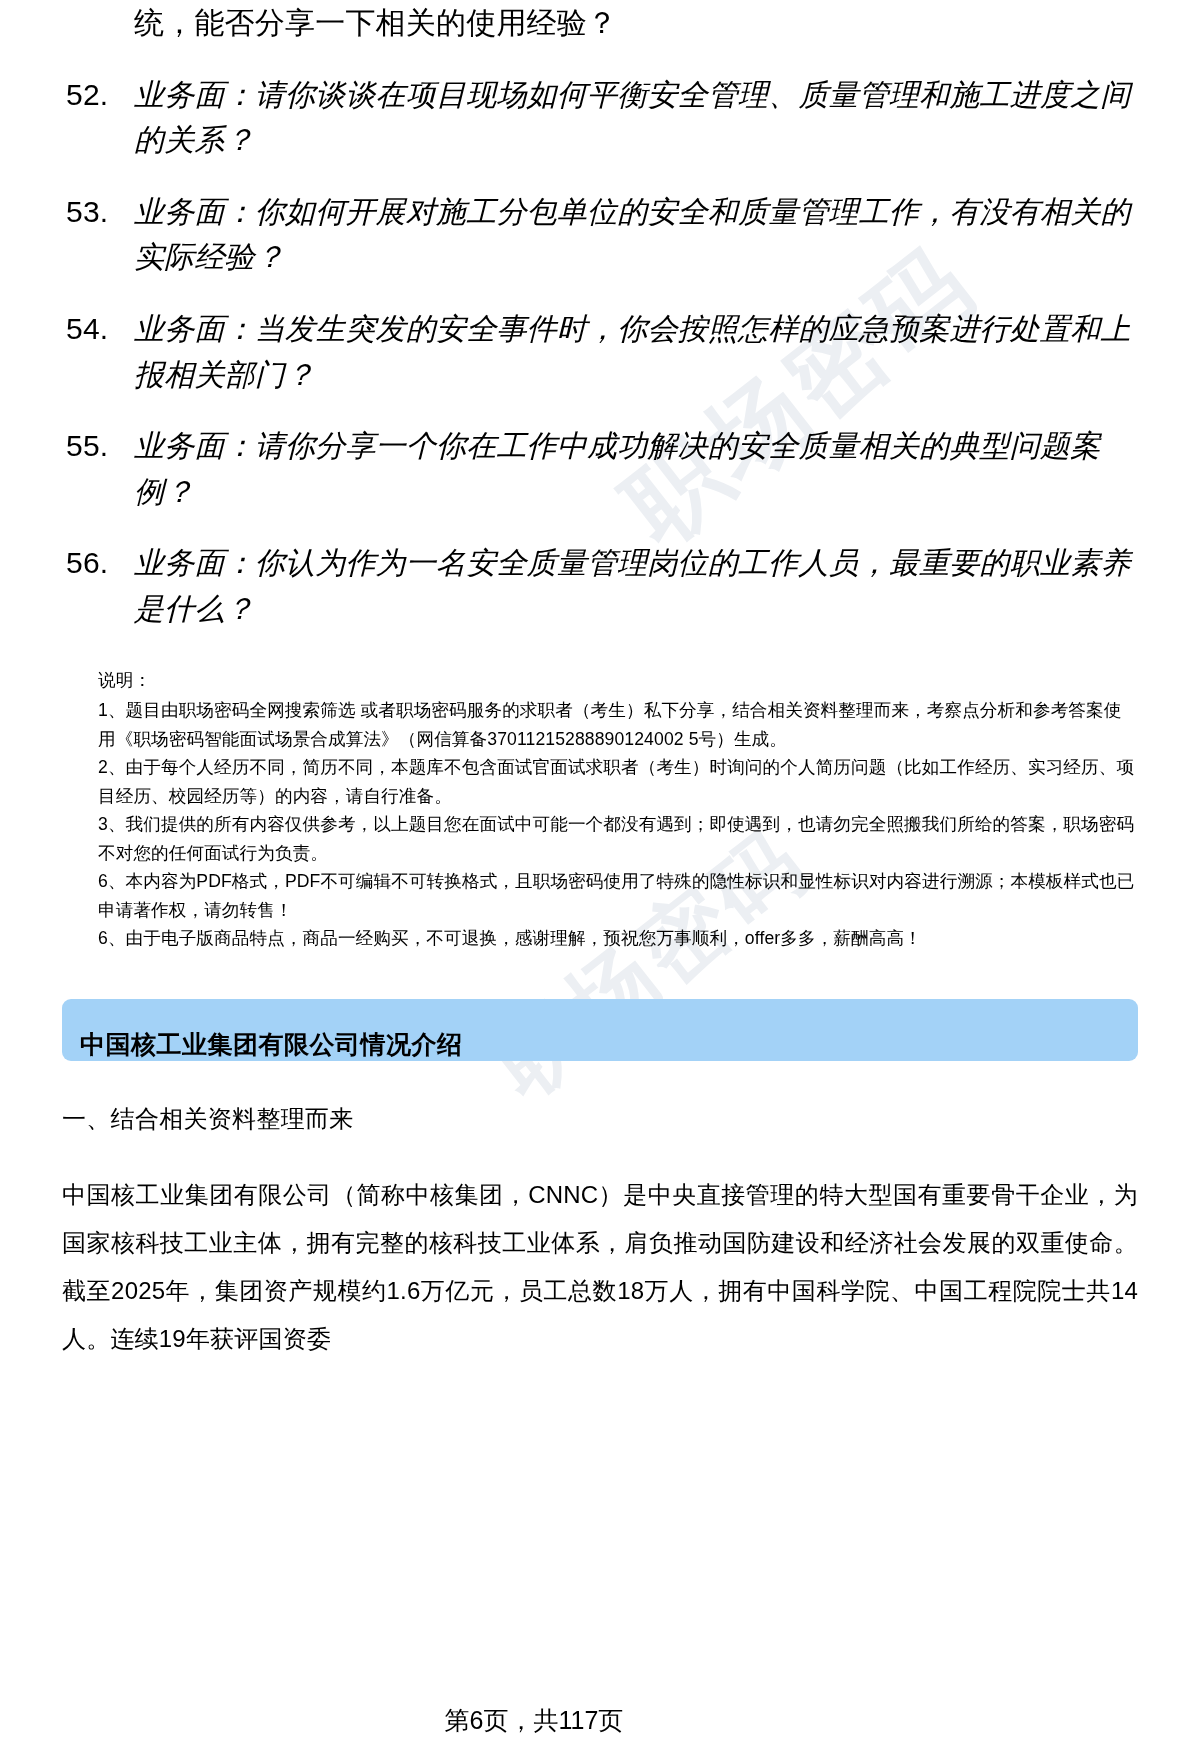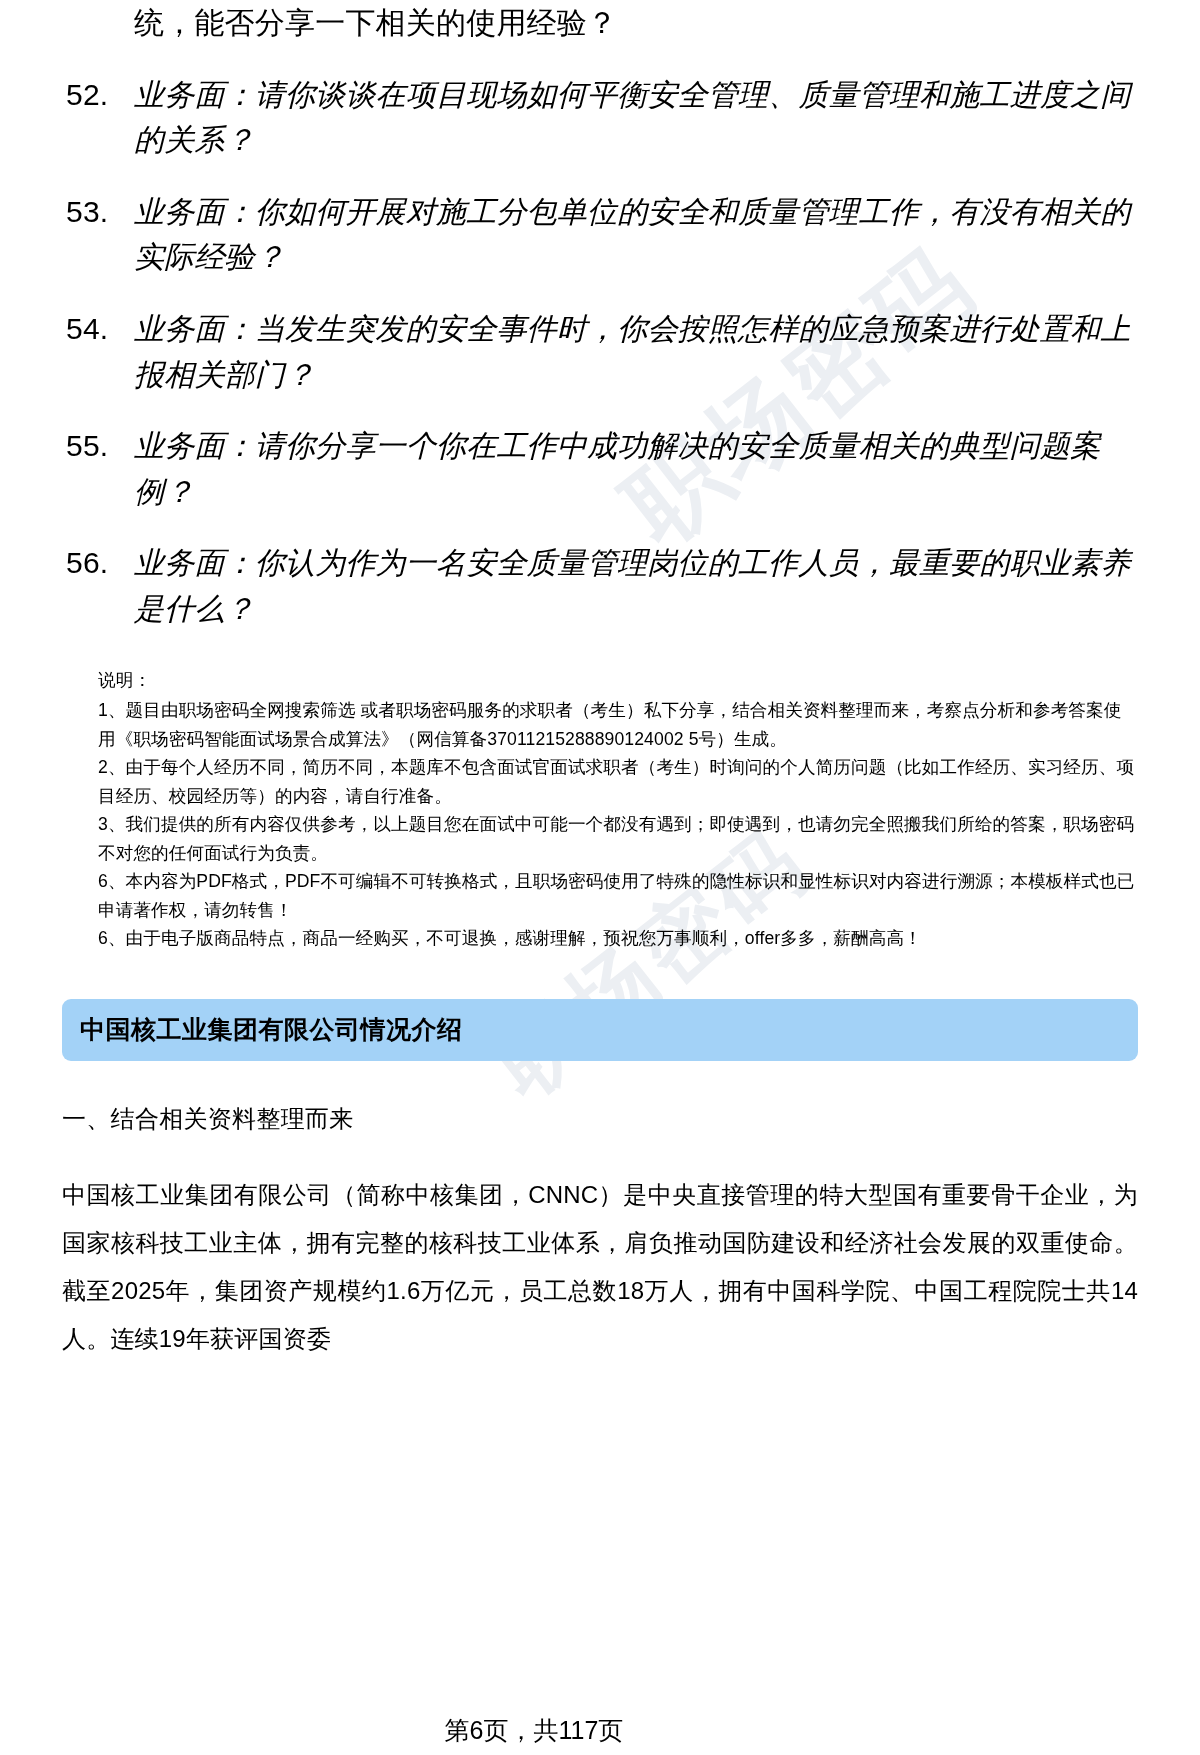--- a/index.html
+++ b/index.html
@@ -94,21 +94,21 @@
   .notes-title { margin: 0 0 2px 0; }
   .note-line { margin: 0; }
 
   
   .banner {
     margin-top: 46px;
     background: #a3d2f7;
     border-radius: 9px;
     height: 62px;
     display: flex;
-    align-items: center;
+    align-items: flex-end;
     padding: 0 18px;
     box-sizing: border-box;
   }
   .banner-title {
     font-size: 25px;
     font-weight: 700;
     letter-spacing: 0.5px;
   }
 
   
@@ -123,21 +123,21 @@
     line-height: 2.0;
     text-align: justify;
     text-justify: inter-ideograph;
     letter-spacing: 0.2px;
   }
 
   
   .footer {
     position: absolute;
     left: 0;
-    bottom: 8px;
+    bottom: 18px;
     width: 1068px;
     text-align: center;
     font-size: 25px;
     z-index: 3;
   }
 </style>
 </head>
 <body>
 
 <div class="page">

